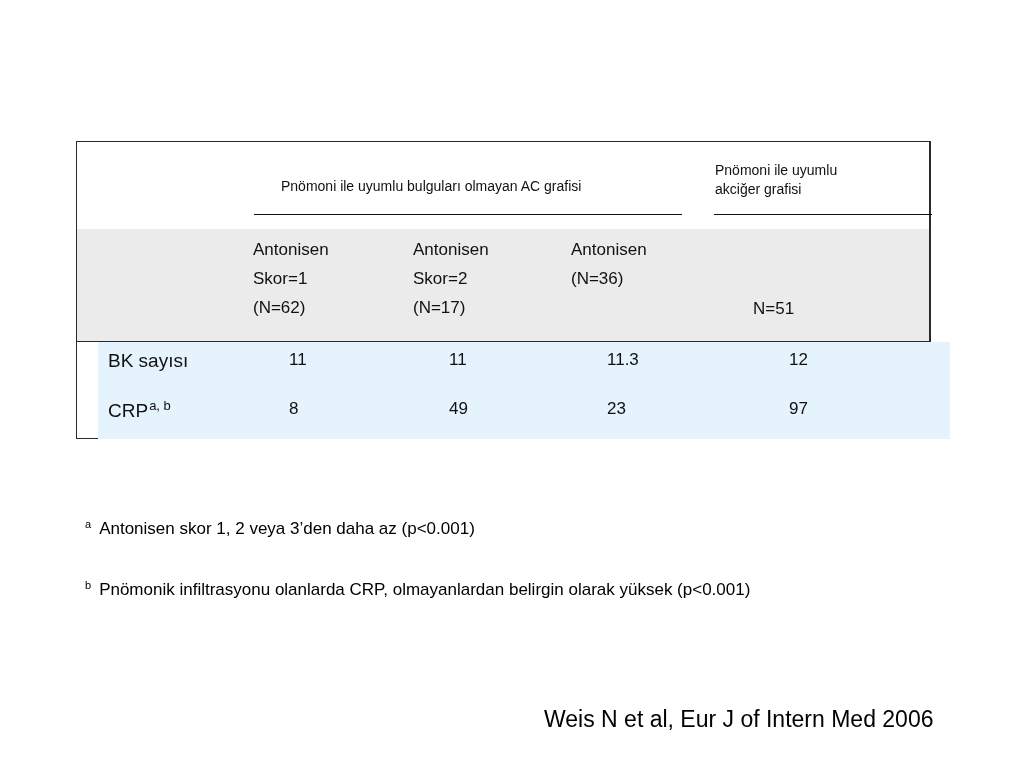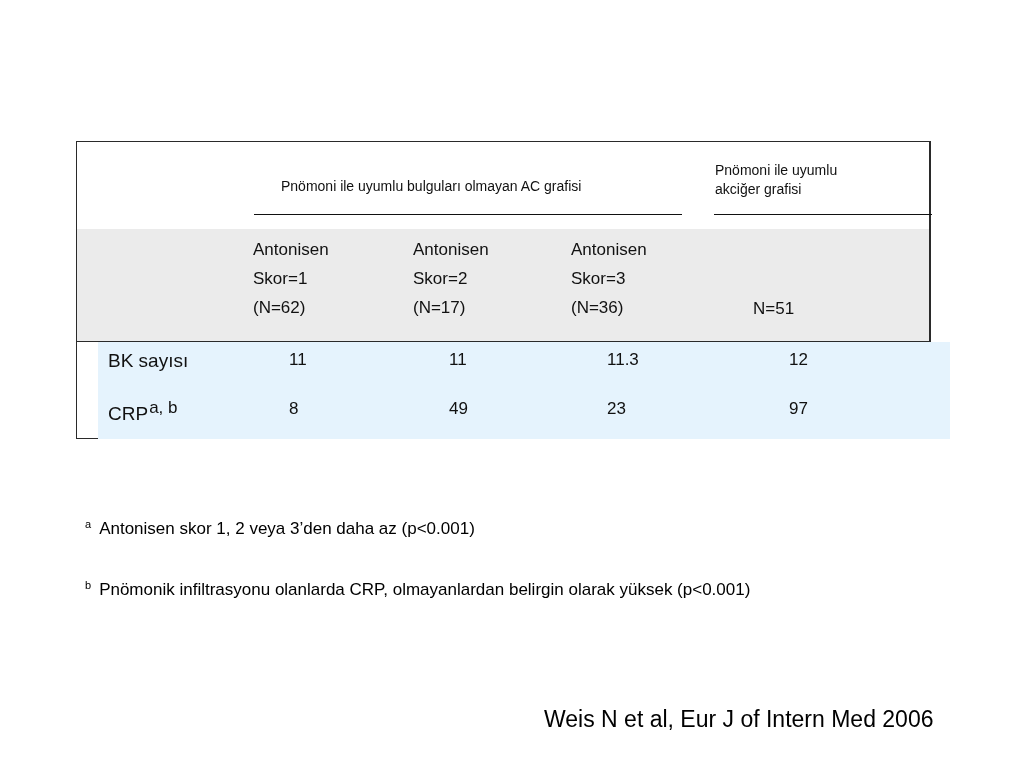--- a/index.html
+++ b/index.html
@@ -107,21 +107,21 @@
       margin-left: 21px;
     }
     .row-label {
       position: absolute;
       left: 10px;
       font-size: 19px;
       color: #111;
       white-space: nowrap;
     }
     .row-label sup {
-      font-size: 17px;
+      font-size: 13px;
       vertical-align: 7px;
       margin-left: 1px;
     }
     .cell {
       position: absolute;
       width: 120px;
       font-size: 17px;
       color: #111;
     }
     .footnotes {
@@ -175,21 +175,20 @@
         <span>Skor=1</span>
         <span>(N=62)</span>
       </div>
       <div class="col-head" style="left:336px;">
         <span>Antonisen</span>
         <span>Skor=2</span>
         <span>(N=17)</span>
       </div>
       <div class="col-head" style="left:494px;">
         <span>Antonisen</span>
-        <span>Skor=3</span>
         <span>(N=36)</span>
       </div>
       <div class="col-head-n51">N=51</div>
     </div>
 
     <div class="body-blue">
       <div class="row-label" style="top:8px;">
         <span>BK sayısı</span>
       </div>
       <div class="cell" style="left:191px; top:8px;">11</div>

